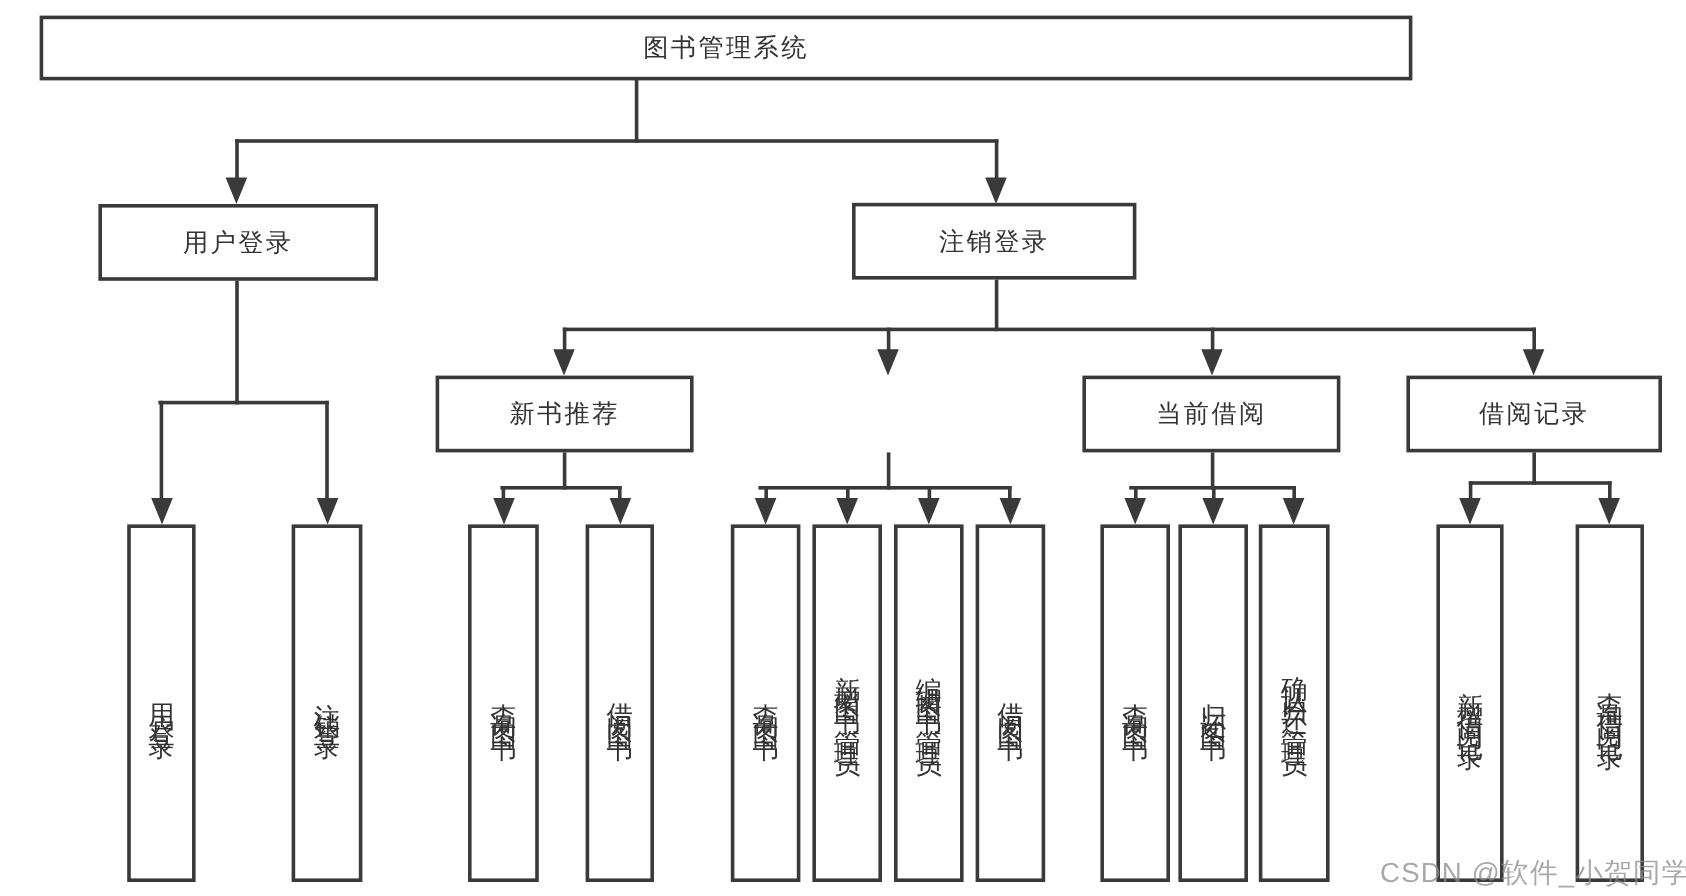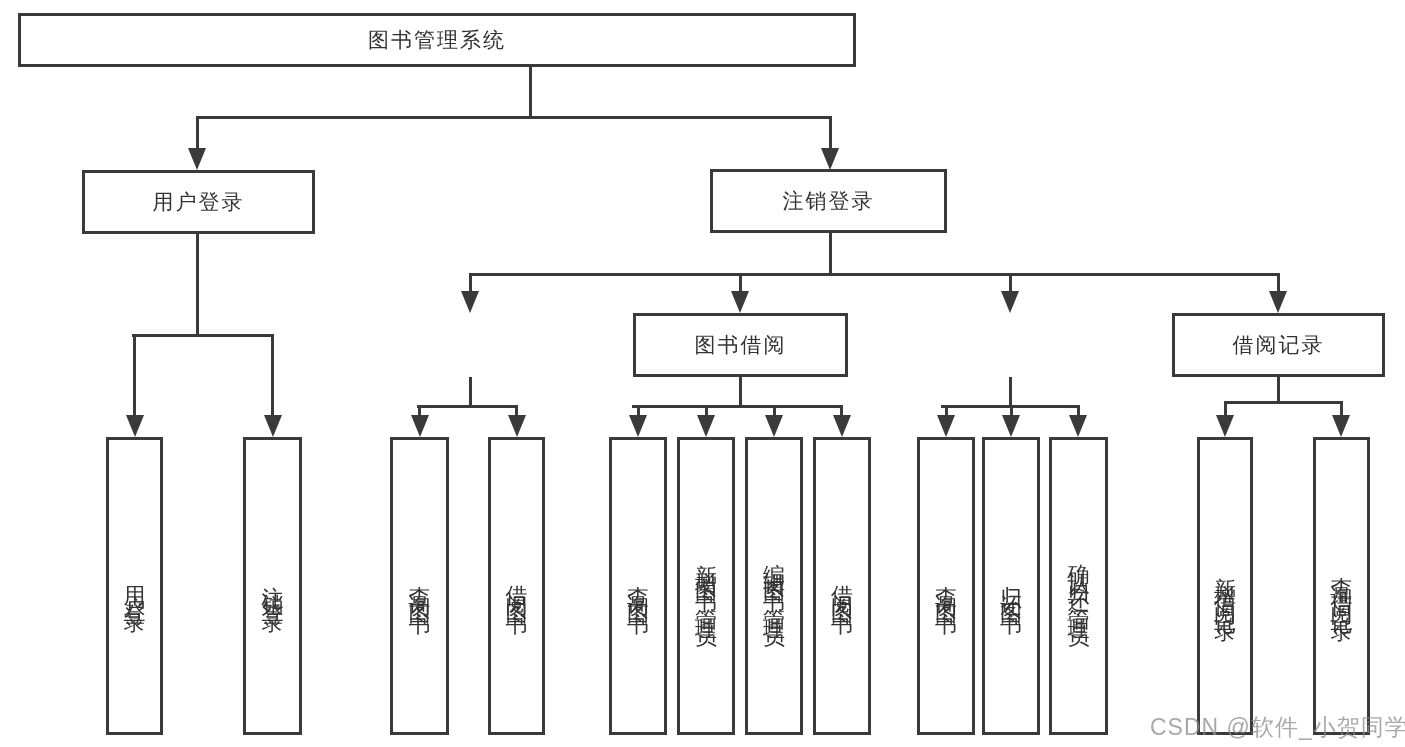--- a/index.html
+++ b/index.html
@@ -52,21 +52,21 @@
     color:var(--watermark);
     opacity:0.75;
     white-space:nowrap;
   }
 </style>
 </head>
 <body>
 
 <div class="canvas">
 
-  <div class="box hbox" style="left:18px;top:13px;width:838px;height:54px">
+  <div class="box hbox" style="left:33px;top:13px;width:1144px;height:54px">
     <span>图书管理系统</span>
   </div>
 
   <div class="vline" style="left:529px;top:66px;height:53px"></div>
   <div class="hline" style="left:196px;top:116px;width:636px"></div>
   <div class="vline" style="left:196px;top:116px;height:36px"></div>
   <div class="arrow" style="left:188px;top:148px"></div>
   <div class="vline" style="left:829px;top:116px;height:36px"></div>
   <div class="arrow" style="left:821px;top:148px"></div>
 
@@ -88,22 +88,25 @@
   <div class="hline" style="left:469px;top:273px;width:811px"></div>
   <div class="vline" style="left:469px;top:273px;height:22px"></div>
   <div class="arrow" style="left:461px;top:291px"></div>
   <div class="vline" style="left:739px;top:273px;height:22px"></div>
   <div class="arrow" style="left:731px;top:291px"></div>
   <div class="vline" style="left:1009px;top:273px;height:22px"></div>
   <div class="arrow" style="left:1001px;top:291px"></div>
   <div class="vline" style="left:1277px;top:273px;height:22px"></div>
   <div class="arrow" style="left:1269px;top:291px"></div>
 
-  <div class="box hbox" style="left:633px;top:313px;width:215px;height:64px">
-    <span>图书借阅</span>
+  <div class="box hbox" style="left:363px;top:313px;width:215px;height:64px">
+    <span>新书推荐</span>
+  </div>
+  <div class="box hbox" style="left:902px;top:313px;width:215px;height:64px">
+    <span>当前借阅</span>
   </div>
   <div class="box hbox" style="left:1172px;top:313px;width:213px;height:64px">
     <span>借阅记录</span>
   </div>
 
   <div class="vline" style="left:469px;top:377px;height:31px"></div>
   <div class="hline" style="left:417px;top:405px;width:101px"></div>
   <div class="vline" style="left:418px;top:405px;height:14px"></div>
   <div class="arrow" style="left:411px;top:415px"></div>
   <div class="vline" style="left:515px;top:405px;height:14px"></div>

